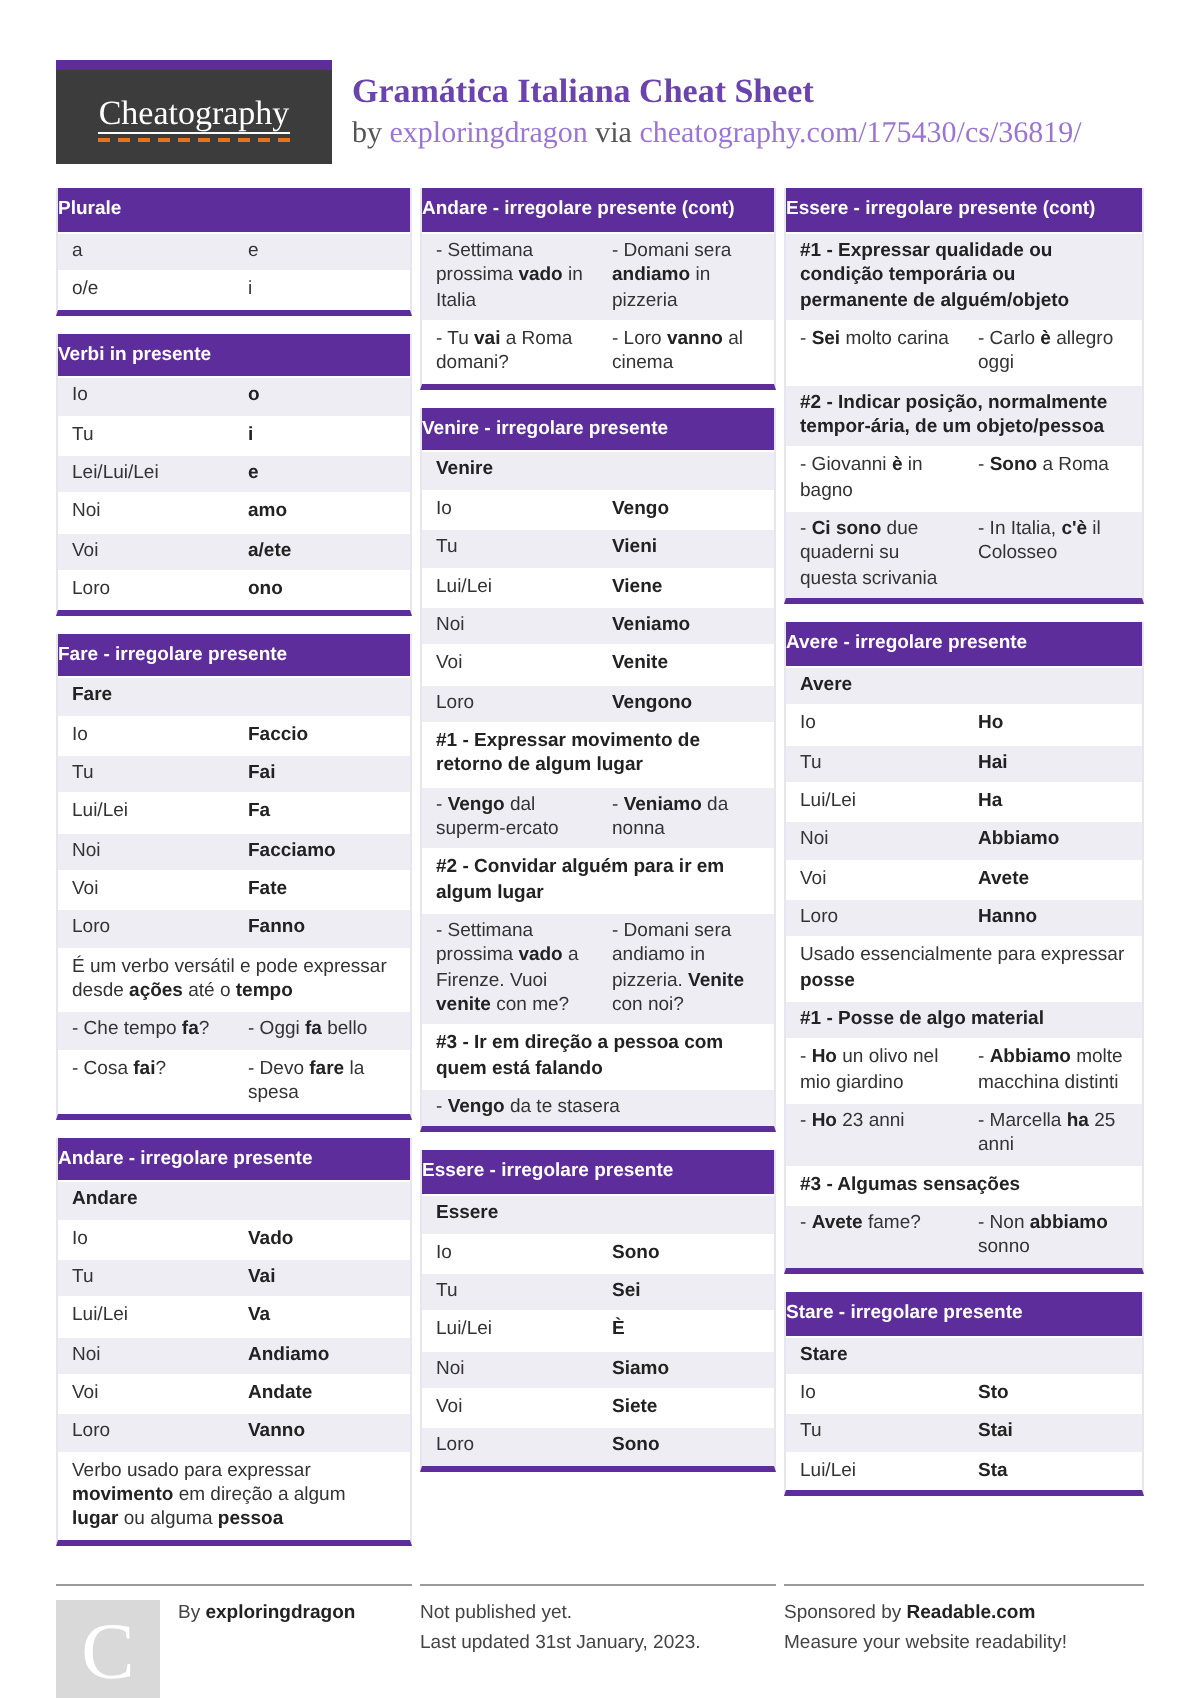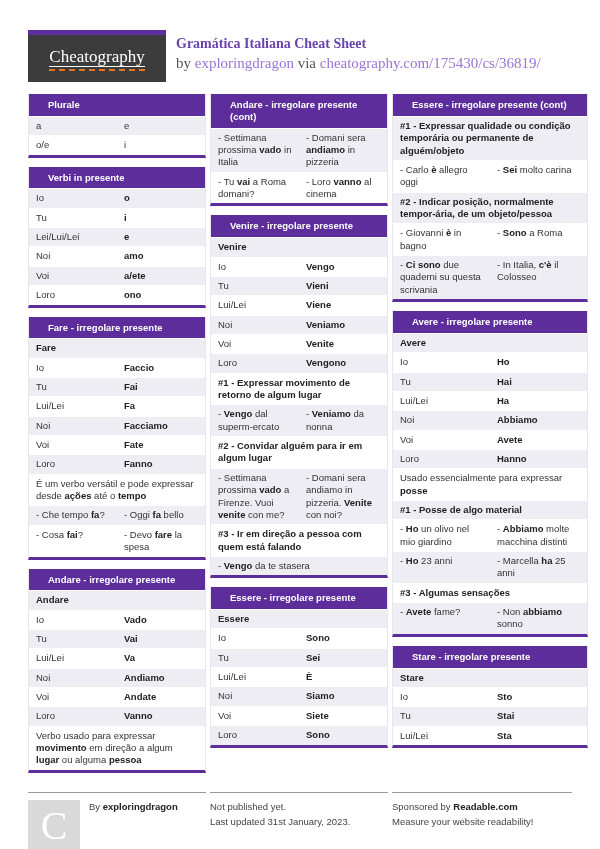--- a/index.html
+++ b/index.html
@@ -17,32 +17,32 @@
   body{height:849px;font-family:"Liberation Sans",sans-serif;color:var(--text-dark);overflow:hidden;}
   .page{padding:30px 28px 0 28px;width:600px;}
 
   
   .masthead{display:flex;align-items:flex-start;}
   .logo{width:138px;height:52px;background:var(--logo-bg);border-top:5px solid var(--header-purple);
         display:flex;align-items:center;justify-content:center;flex:none;}
   .logo-underline{border-bottom:2px dashed var(--logo-orange);padding-bottom:2px;}
   .logo-text{font-family:"Liberation Serif",serif;color:#fff;font-size:17px;border-bottom:1px solid #fff;}
   .head-text{margin-left:10px;padding-top:6px;font-family:"Liberation Serif",serif;}
-  .sheet-title{color:var(--title-purple);font-size:14px;font-weight:bold;}
+  .sheet-title{color:var(--title-purple);font-size:17px;font-weight:bold;}
   .byline{font-size:15px;color:#555;margin-top:3px;}
   .byline a, .flink{color:var(--link-purple);text-decoration:none;cursor:pointer;}
 
   
   .columns{display:flex;gap:4px;margin-top:12px;align-items:flex-start;}
   .col{width:178px;flex:none;}
-  .col:last-child{width:196px;}
+  .col:last-child{width:180px;}
   .sec{margin-bottom:9px;border-left:1px solid #e7e5ee;border-right:1px solid #e7e5ee;
        border-bottom:3px solid var(--header-purple);}
   .sec-h{background:var(--header-purple);color:#fff;font-weight:bold;font-size:9.5px;
-         padding:5px 19px;line-height:1.25;}
+         padding:5px 0;line-height:1.25;}
   .row{display:flex;border-top:1px solid #fff;font-size:9.5px;line-height:1.3;}
   .rows .row:nth-child(odd){background:var(--row-alt);}
   .rows .row:nth-child(even){background:#fff;}
   .cell{flex:1 1 50%;padding:3px 7px;}
   .cell.full{flex:1 1 100%;}
   b{color:#222;}
 
   
   .footer{display:flex;gap:4px;margin-top:10px;}
   .fcol{width:178px;flex:none;border-top:1px solid var(--footer-line);padding-top:7px;
@@ -296,22 +296,22 @@
         </section>
       </div>
       <div class="col">
         <section class="sec">
           <div class="sec-h">Essere - irregolare presente (cont)</div>
           <div class="rows">
             <div class="row">
               <div class="cell full"><b>#1 - Expressar qualidade ou condição temporária ou permanente de alguém/objeto</b></div>
             </div>
             <div class="row">
+              <div class="cell">- <b>Sei</b> molto carina</div>
               <div class="cell">- Carlo <b>è</b> allegro oggi</div>
-              <div class="cell">- <b>Sei</b> molto carina</div>
             </div>
             <div class="row">
               <div class="cell full"><b>#2 - Indicar posição, normalmente tempor-ária, de um objeto/pessoa</b></div>
             </div>
             <div class="row">
               <div class="cell">- Giovanni <b>è</b> in bagno</div>
               <div class="cell">- <b>Sono</b> a Roma</div>
             </div>
             <div class="row">
               <div class="cell">- <b>Ci sono</b> due quaderni su questa scrivania</div>

